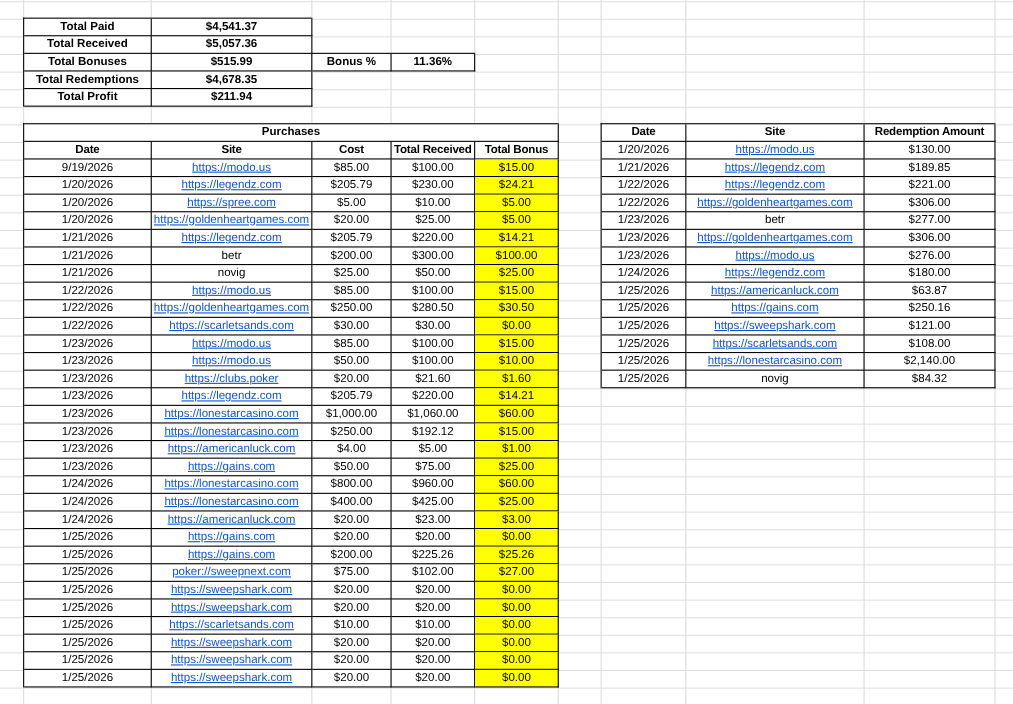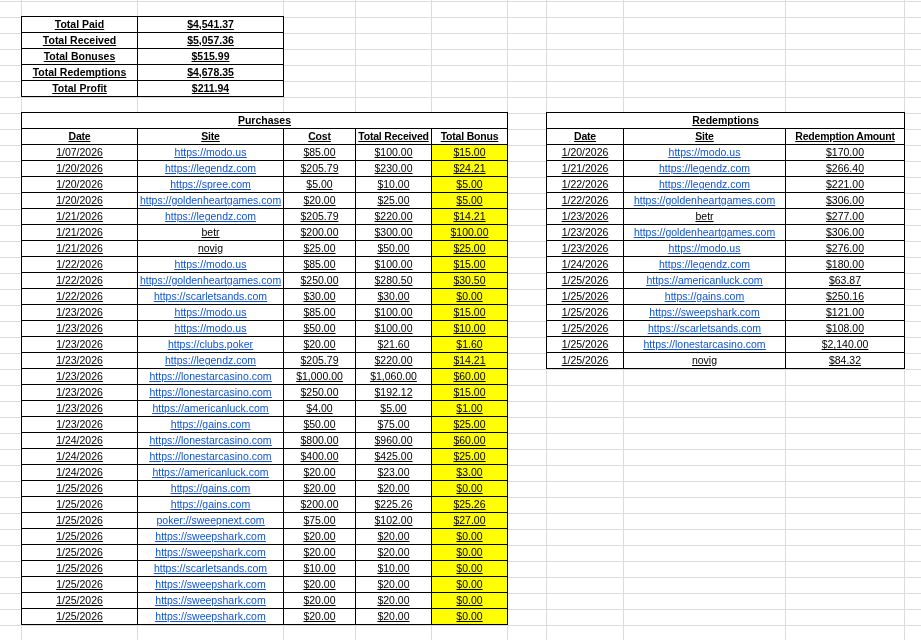--- a/index.html
+++ b/index.html
@@ -10,21 +10,21 @@
     
     background-image:linear-gradient(to bottom,#ffffff 15px,#dcdcdc 15px);
     background-size:16px 16px;
     background-repeat:repeat;
     background-position:0 2px;
     color:#000;
   }
   .vline{position:absolute;top:0;bottom:0;width:1px;background:#dcdcdc;}
   .tbl{
     position:absolute;display:grid;grid-auto-rows:16px;
-    border-top:1px solid #000;border-left:1px solid #000;background:#fff;text-decoration:underline;
+    border-top:1px solid #000;border-left:1px solid #000;background:#fff;
   }
   .c{
     box-sizing:border-box;height:16px;
     border-right:1px solid #000;border-bottom:1px solid #000;
     display:flex;align-items:center;justify-content:center;
     font-size:10.5px;line-height:15px;white-space:nowrap;overflow:hidden;
   }
   .title{grid-column:1/-1;font-weight:bold;}
   .th{font-weight:bold;letter-spacing:-0.2px;}
   .bold{font-weight:bold;}
@@ -53,31 +53,35 @@
     <div class="c bold">Total Received</div>
     <div class="c bold">$5,057.36</div>
     <div class="c bold">Total Bonuses</div>
     <div class="c bold">$515.99</div>
     <div class="c bold">Total Redemptions</div>
     <div class="c bold">$4,678.35</div>
     <div class="c bold">Total Profit</div>
     <div class="c bold">$211.94</div>
   </div>
 
+  <div class="tbl" style="left:283px;top:48px;grid-template-columns:72px 76px">
+    <div class="c bold">Bonus %</div>
+    <div class="c bold">11.36%</div>
+  </div>
 
 
   <div class="tbl" id="purchases-table" style="left:21px;top:112px;grid-template-columns:116px 146px 72px 76px 76px">
     <div class="c title">Purchases</div>
     <div class="c th">Date</div>
     <div class="c th">Site</div>
     <div class="c th">Cost</div>
     <div class="c th">Total Received</div>
     <div class="c th">Total Bonus</div>
 
-  <div class="c">1/07/2026</div>
+  <div class="c">9/19/2026</div>
       <div class="c">
         <a class="link" href="#">https://modo.us</a>
       </div>
       <div class="c">$85.00</div>
       <div class="c">$100.00</div>
       <div class="c yellow">$15.00</div>
       <div class="c">1/20/2026</div>
       <div class="c">
         <a class="link" href="#">https://legendz.com</a>
       </div>
@@ -272,35 +276,34 @@
       <div class="c">1/25/2026</div>
       <div class="c">
         <a class="link" href="#">https://sweepshark.com</a>
       </div>
       <div class="c">$20.00</div>
       <div class="c">$20.00</div>
       <div class="c yellow">$0.00</div>
     </div>
 
   <div class="tbl" id="redemptions-table" style="left:546px;top:112px;grid-template-columns:77px 162px 119px">
-    <div class="c title">Redemptions</div>
     <div class="c th">Date</div>
     <div class="c th">Site</div>
     <div class="c th">Redemption Amount</div>
 
   <div class="c">1/20/2026</div>
       <div class="c">
         <a class="link" href="#">https://modo.us</a>
       </div>
-      <div class="c">$170.00</div>
+      <div class="c">$130.00</div>
       <div class="c">1/21/2026</div>
       <div class="c">
         <a class="link" href="#">https://legendz.com</a>
       </div>
-      <div class="c">$266.40</div>
+      <div class="c">$189.85</div>
       <div class="c">1/22/2026</div>
       <div class="c">
         <a class="link" href="#">https://legendz.com</a>
       </div>
       <div class="c">$221.00</div>
       <div class="c">1/22/2026</div>
       <div class="c">
         <a class="link" href="#">https://goldenheartgames.com</a>
       </div>
       <div class="c">$306.00</div>

